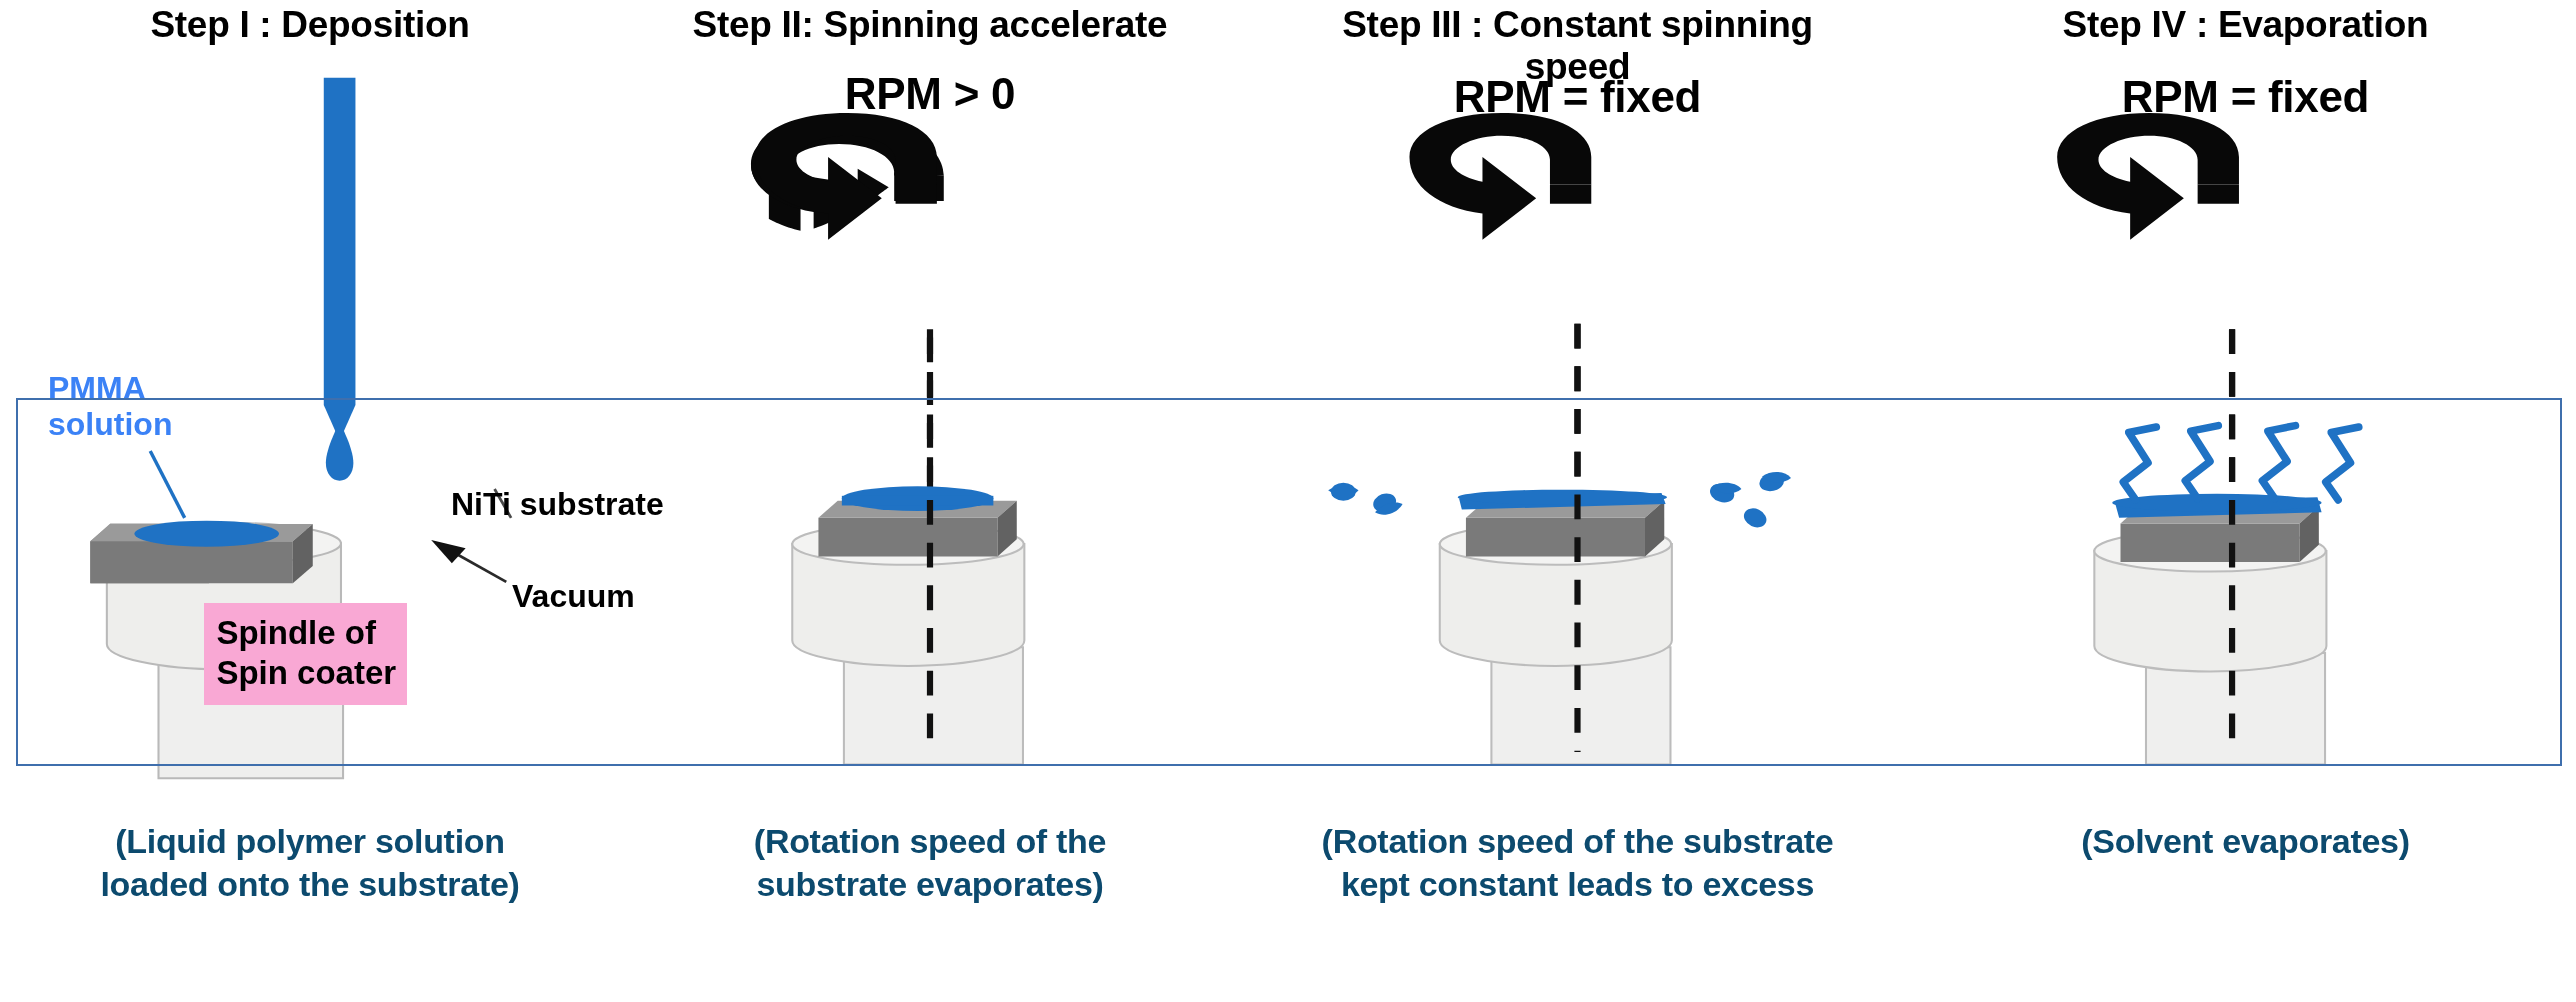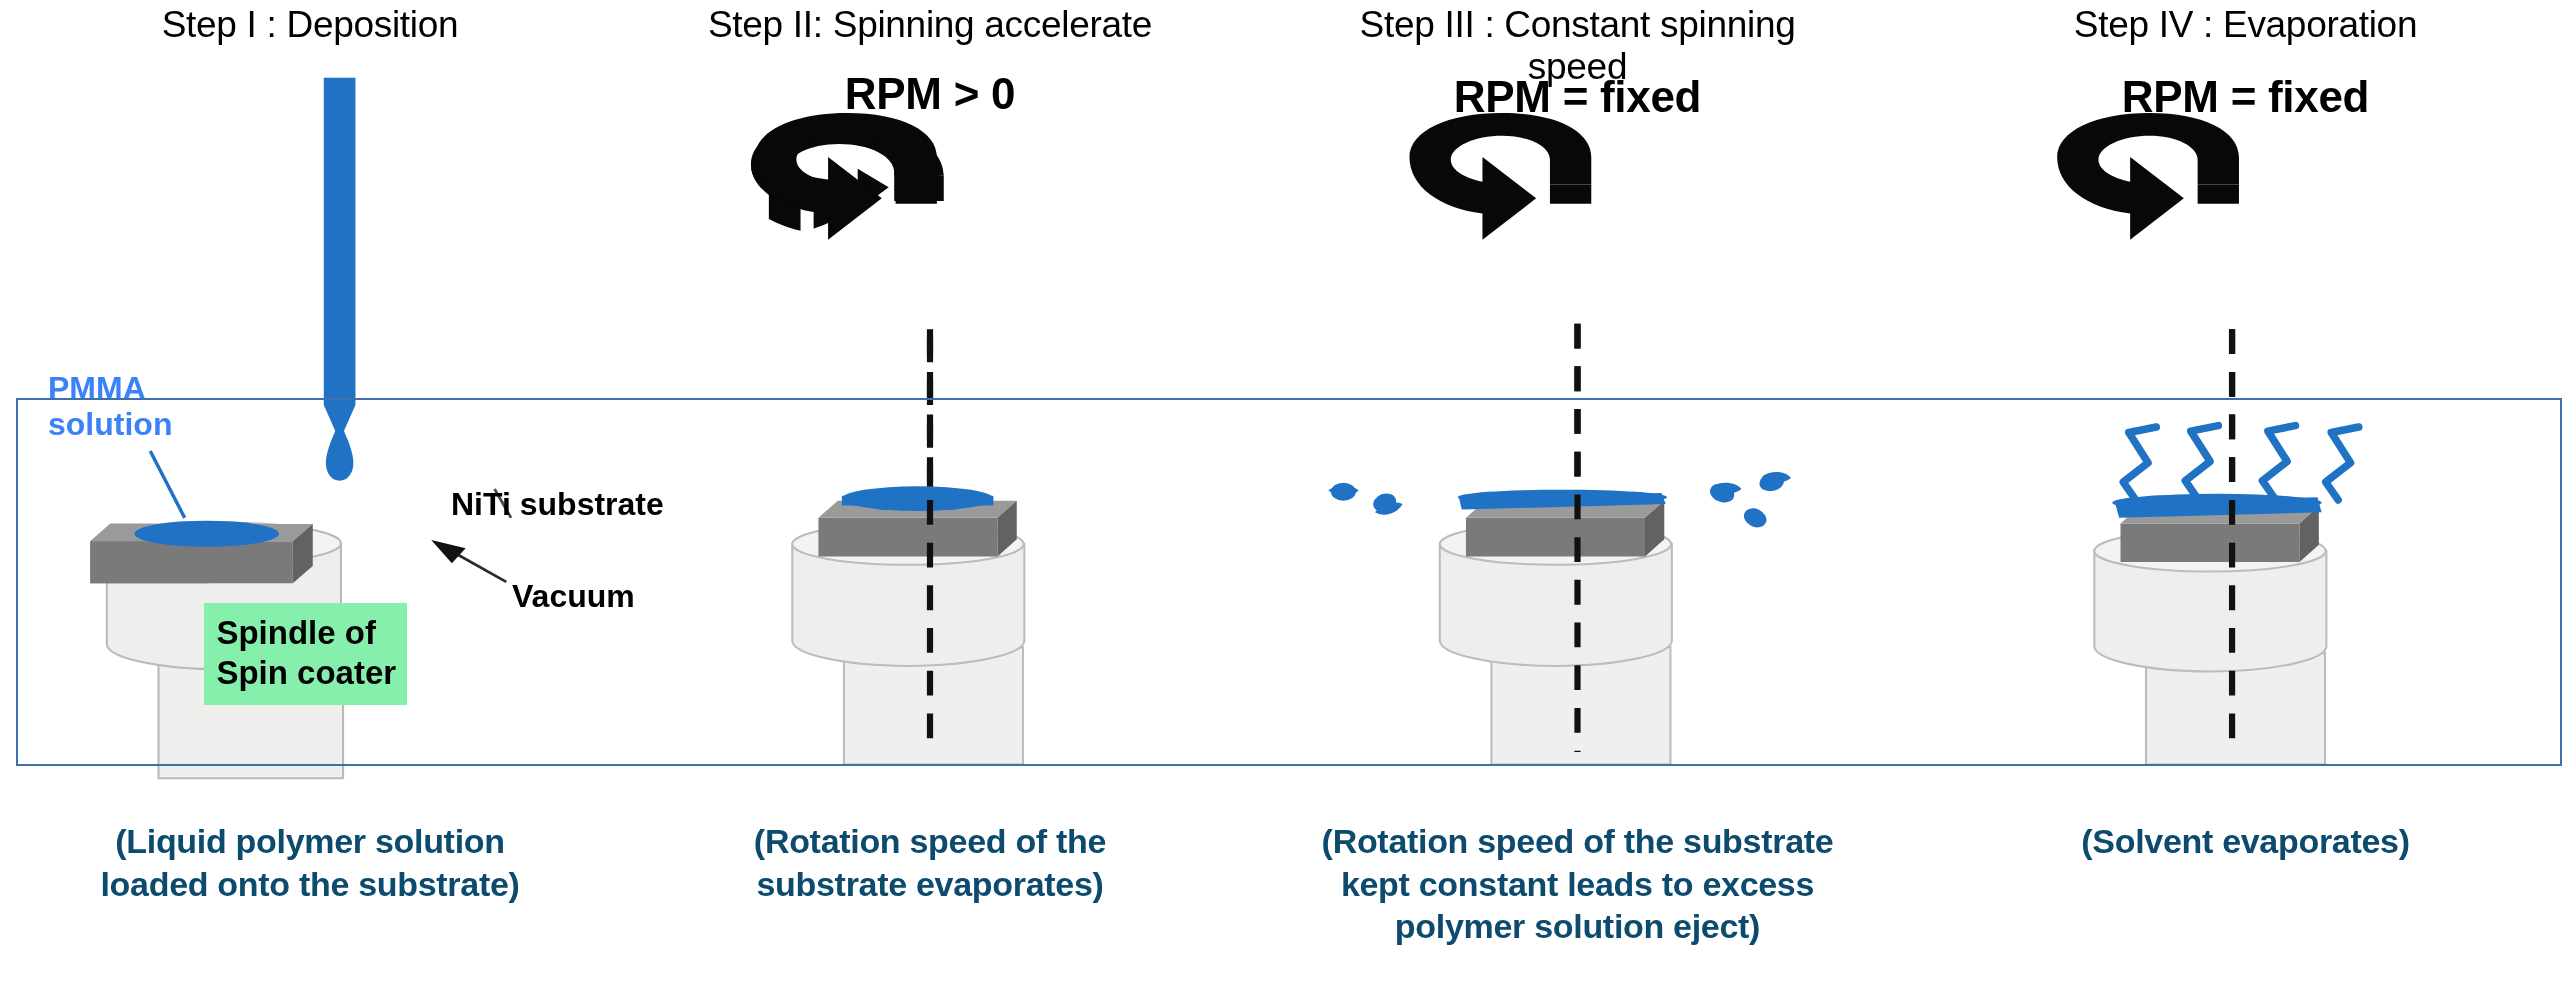--- a/index.html
+++ b/index.html
@@ -26,21 +26,21 @@
     top: 0;
     height: 1002px;
   }
   .panel-title {
     position: absolute;
     left: 0;
     width: 100%;
     top: 4.1px;
     text-align: center;
     font-size: 37px;
-    font-weight: normal;
+    font-weight: bold;
     color: #000000;
     line-height: 1.14;
     font-stretch: condensed;
     letter-spacing: -0.3px;
   }
   .rpm-label {
     position: absolute;
     left: 0;
     width: 100%;
     text-align: center;
@@ -92,21 +92,21 @@
     font-stretch: condensed;
   }
   .lbl-vacuum {
     color: #000000;
     font-size: 32px;
     font-stretch: condensed;
   }
   .lbl-spindle {
     color: #000000;
     font-size: 33px;
-    background: #86efac;
+    background: #f9a8d4;
     padding: 9.6px 11px 12.4px 12.4px;
     line-height: 1.22;
   }
 </style>
 </head>
 <body>
 
 <div id="figure">
 
   <div class="panel" style="left:0px; width:620px;">
@@ -266,21 +266,20 @@
         <path d="M758 692 C772 682 792 684 800 694 C788 704 768 702 758 692 Z"></path>
         <ellipse cx="748" cy="752" rx="17" ry="13" transform="rotate(25 748 752)"></ellipse>
       </g>
 
       <line x1="490" y1="470" x2="490" y2="1092" stroke="#111111" stroke-width="9" stroke-dasharray="36 26"></line>
     </svg>
 
     <div class="caption" style="top:820px;">
       <div>(Rotation speed of the substrate</div>
       <div>kept constant leads to excess</div>
-      <div>polymer solution eject)</div>
     </div>
   </div>
 
   <div class="panel" style="left:1915px; width:661px;">
     <div class="panel-title">Step IV : Evaporation</div>
     <div class="rpm-label" style="top:72px;">RPM = fixed</div>
 
     <svg class="art" width="661" height="1002" viewBox="0 0 959 1455">
       <g fill="#080808">
         <path d="M206 228

